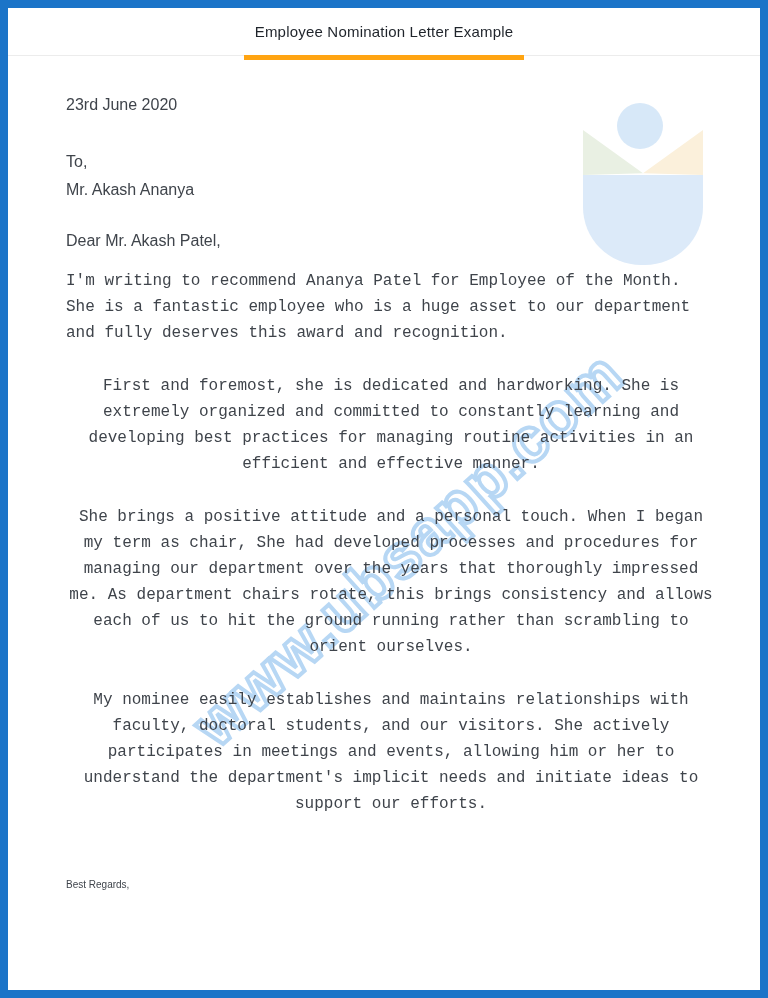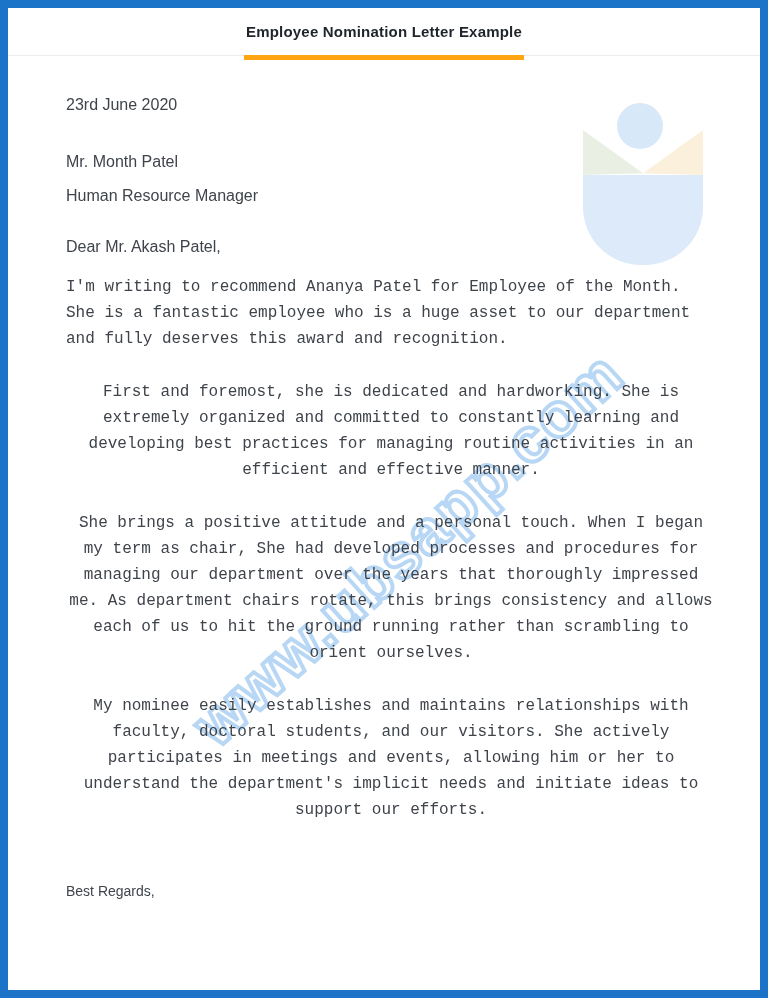--- a/index.html
+++ b/index.html
@@ -23,21 +23,21 @@
     overflow:hidden;
   }
   
   .header{
     position:relative;
     height:48px;
     display:flex;align-items:center;justify-content:center;
     border-bottom:1px solid #ECECEC;
   }
   .page-title{
-    font-size:15px;font-weight:700;
+    font-size:15px;font-weight:400;
     color:var(--title-color);
     letter-spacing:.2px;
   }
   .accent-bar{
     position:absolute;
     left:50%;bottom:-5px;
     transform:translateX(-50%);
     width:280px;height:5px;
     background:var(--accent-orange);
     z-index:2;
@@ -98,21 +98,21 @@
     line-height:26px;
     margin-left:16px;
   }
   .date{margin-top:36px;}
   .to-block{margin-top:30px;line-height:28px;}
   .recipient-title{margin-top:6px;}
   .subject{margin-top:38px;}
   .greeting{margin-top:24px;}
   .para{margin-top:14px;font-family:Liberation Mono, monospace;}
   .para + .para{margin-top:27px;text-align:center;}
-  .closing-block{margin-top:58px;font-size:14px;line-height:20px;}
+  .closing-block{margin-top:58px;font-size:10px;line-height:20px;}
   .sender{margin-top:12px;}
 </style>
 </head>
 <body>
 
 <div class="page">
 
   <div class="header">
     <div class="page-title">Employee Nomination Letter Example</div>
     <div class="accent-bar"></div>
@@ -124,22 +124,22 @@
     <div class="logo-tri-left"></div>
     <div class="logo-tri-right"></div>
     <div class="logo-circle"></div>
     <div class="logo-u"></div>
   </div>
 
   <div class="letter">
     <p class="date">23rd June 2020</p>
 
     <div class="to-block">
-      <p>Mr. Month Patel</p>
-      <p class="recipient-title">Human Resource Manager</p>
+      <p>To,</p>
+      <p>Mr. Akash Ananya</p>
     </div>
 
 
     <p class="greeting">Dear Mr. Akash Patel,</p>
 
     <p class="para">I'm writing to recommend Ananya Patel for Employee of the Month. She is a fantastic employee who is a huge asset to our department and fully deserves this award and recognition.</p>
     <p class="para">First and foremost, she is dedicated and hardworking. She is extremely organized and committed to constantly learning and developing best practices for managing routine activities in an efficient and effective manner.</p>
     <p class="para">She brings a positive attitude and a personal touch. When I began my term as chair, She had developed processes and procedures for managing our department over the years that thoroughly impressed me. As department chairs rotate, this brings consistency and allows each of us to hit the ground running rather than scrambling to orient ourselves.</p>
     <p class="para">My nominee easily establishes and maintains relationships with faculty, doctoral students, and our visitors. She actively participates in meetings and events, allowing him or her to understand the department's implicit needs and initiate ideas to support our efforts.</p>
 

